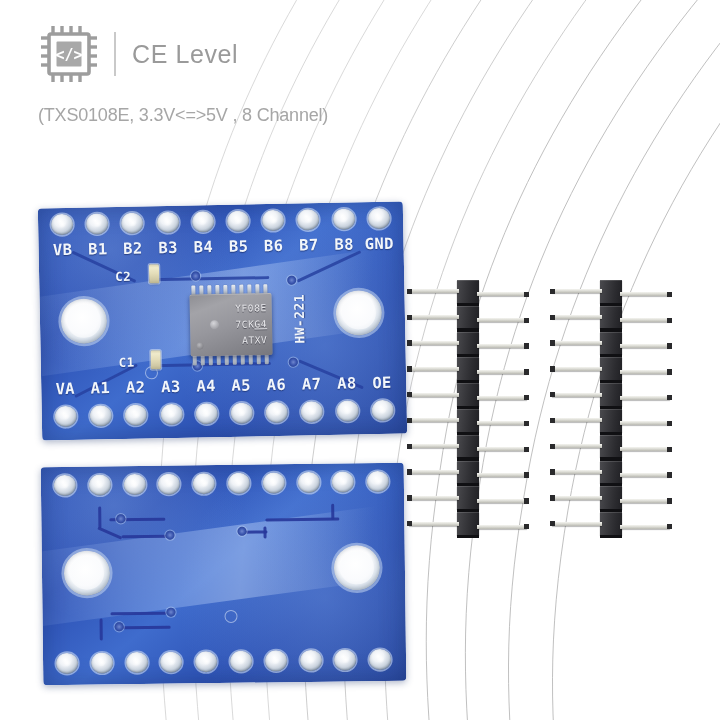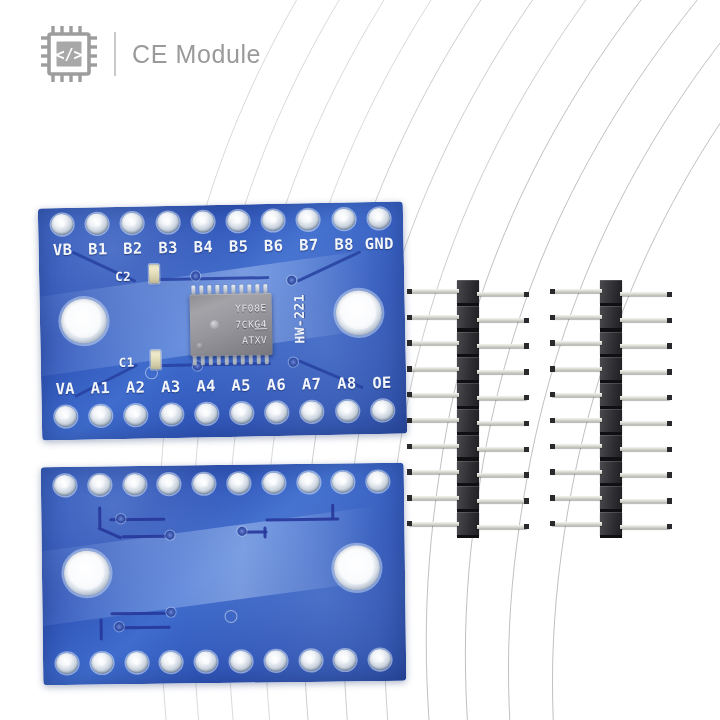--- a/index.html
+++ b/index.html
@@ -157,24 +157,25 @@
             <line x1="51" y1="42" x2="59" y2="42"></line>
           </g>
           <rect x="11" y="11" width="40" height="40" rx="2" fill="none" stroke="#9d9d9d" stroke-width="3.6"></rect>
           <rect x="18.5" y="18.5" width="25" height="25" rx="1" fill="#a8a8a8"></rect>
           <text x="31" y="37" font-family="DejaVu Sans Mono, monospace" font-size="15" fill="#ffffff" text-anchor="middle" font-weight="bold">&lt;/&gt;</text>
         </svg>
       </div>
 
       <div class="brand-divider"></div>
 
-      <div class="brand-name">CE Module</div>
+      <div class="brand-name">CE Level</div>
     </div>
 
     <div class="title-block">
+      <div class="prod-sub">(TXS0108E, 3.3V&lt;=&gt;5V , 8 Channel)</div>
     </div>
   </div>
 
   <div class="board-front">
     <div class="pcb">
       <div class="pcb-sheen"></div>
 
       <div id="front-pads-top">
           <div class="pad" style="left: 13px; top: 6px;"></div>
           <div class="pad" style="left: 48.2px; top: 6px;"></div>

